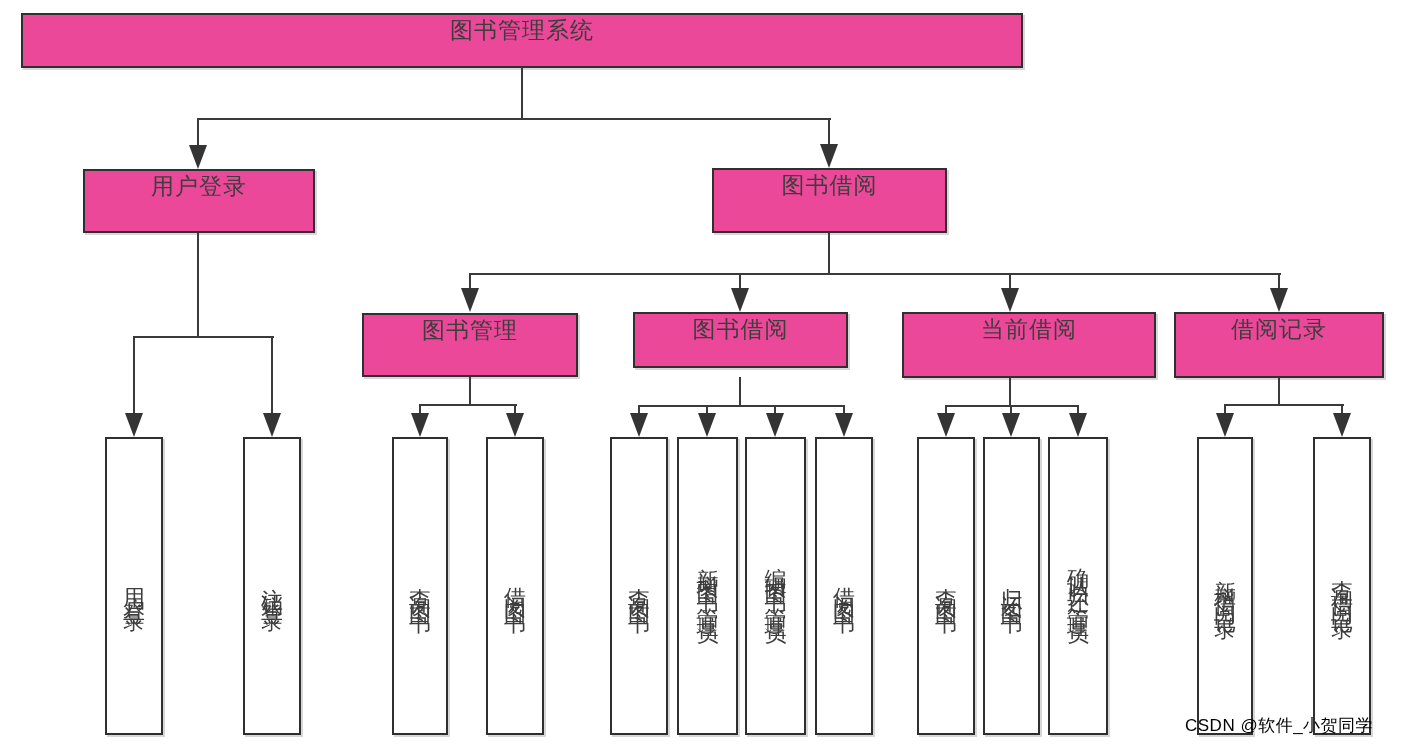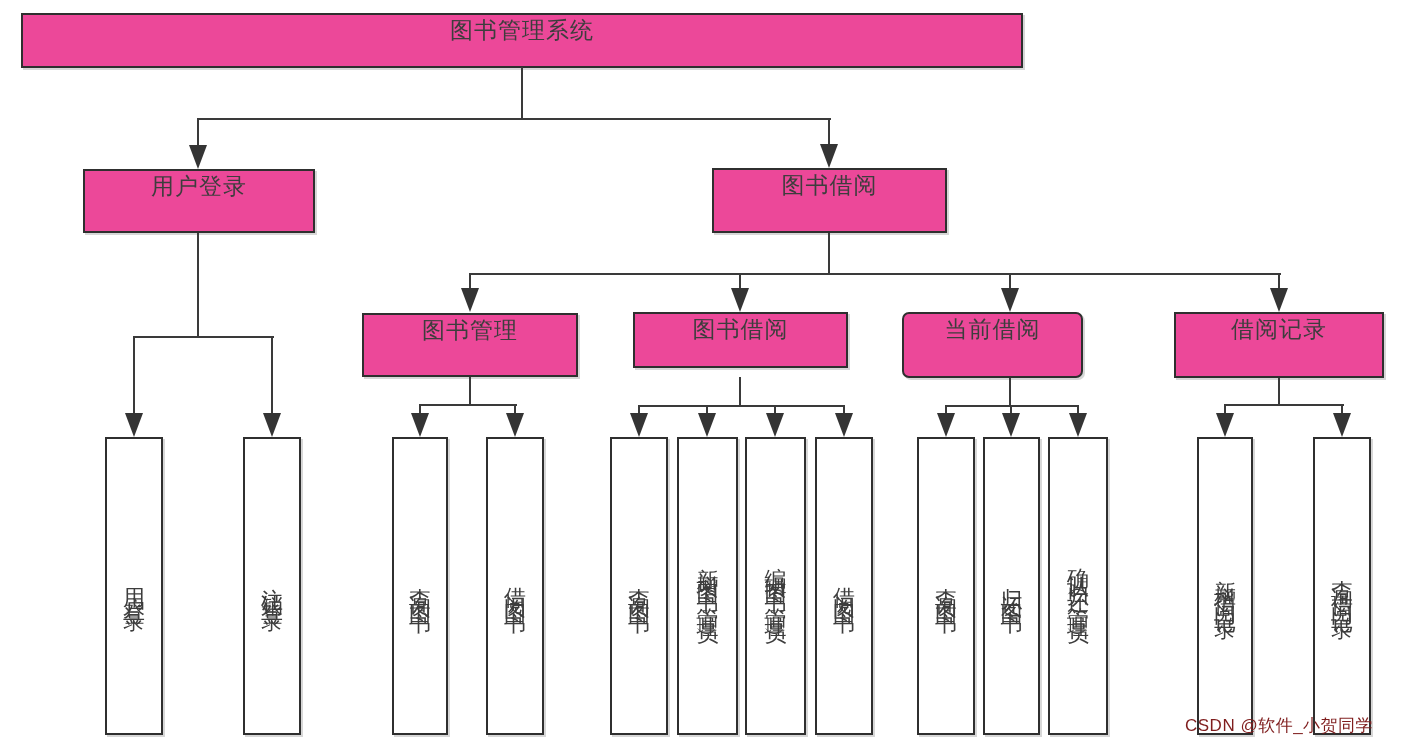--- a/index.html
+++ b/index.html
@@ -39,21 +39,21 @@
   .vl{position:absolute;width:2px;background:#3a3a3a;}
   .arrow{
     position:absolute;width:0;height:0;
     border-left:9px solid transparent;
     border-right:9px solid transparent;
     border-top:24px solid #343434;
   }
   .watermark{
     position:absolute;
     left:1185px;top:714px;
-    font-size:17px;color:#7f1d1d;
+    font-size:17px;color:#000000;
     letter-spacing:0.5px;
     z-index:5;white-space:nowrap;text-align:center;
   }
 </style>
 </head>
 <body>
 
 <div class="canvas">
 
   <div class="node" style="left:21px;top:13px;width:1002px;height:55px;">
@@ -91,21 +91,21 @@
   <div class="arrow" style="left:1001px;top:288px;"></div>
   <div class="vl" style="left:1278px;top:273px;height:17px;"></div>
   <div class="arrow" style="left:1270px;top:288px;"></div>
 
   <div class="node" style="left:362px;top:313px;width:216px;height:64px;">
     <span>图书管理</span>
   </div>
   <div class="node" style="left:633px;top:312px;width:215px;height:56px;">
     <span>图书借阅</span>
   </div>
-  <div class="node" style="left:902px;top:312px;width:181px;height:66px;border-radius:7px;">
+  <div class="node" style="left:902px;top:312px;width:254px;height:66px;">
     <span>当前借阅</span>
   </div>
   <div class="node" style="left:1174px;top:312px;width:210px;height:66px;">
     <span>借阅记录</span>
   </div>
 
   <div class="vl" style="left:469px;top:377px;height:29px;"></div>
   <div class="hl" style="left:419px;top:404px;width:98px;"></div>
   <div class="vl" style="left:419px;top:404px;height:10px;"></div>
   <div class="arrow" style="left:411px;top:413px;"></div>

